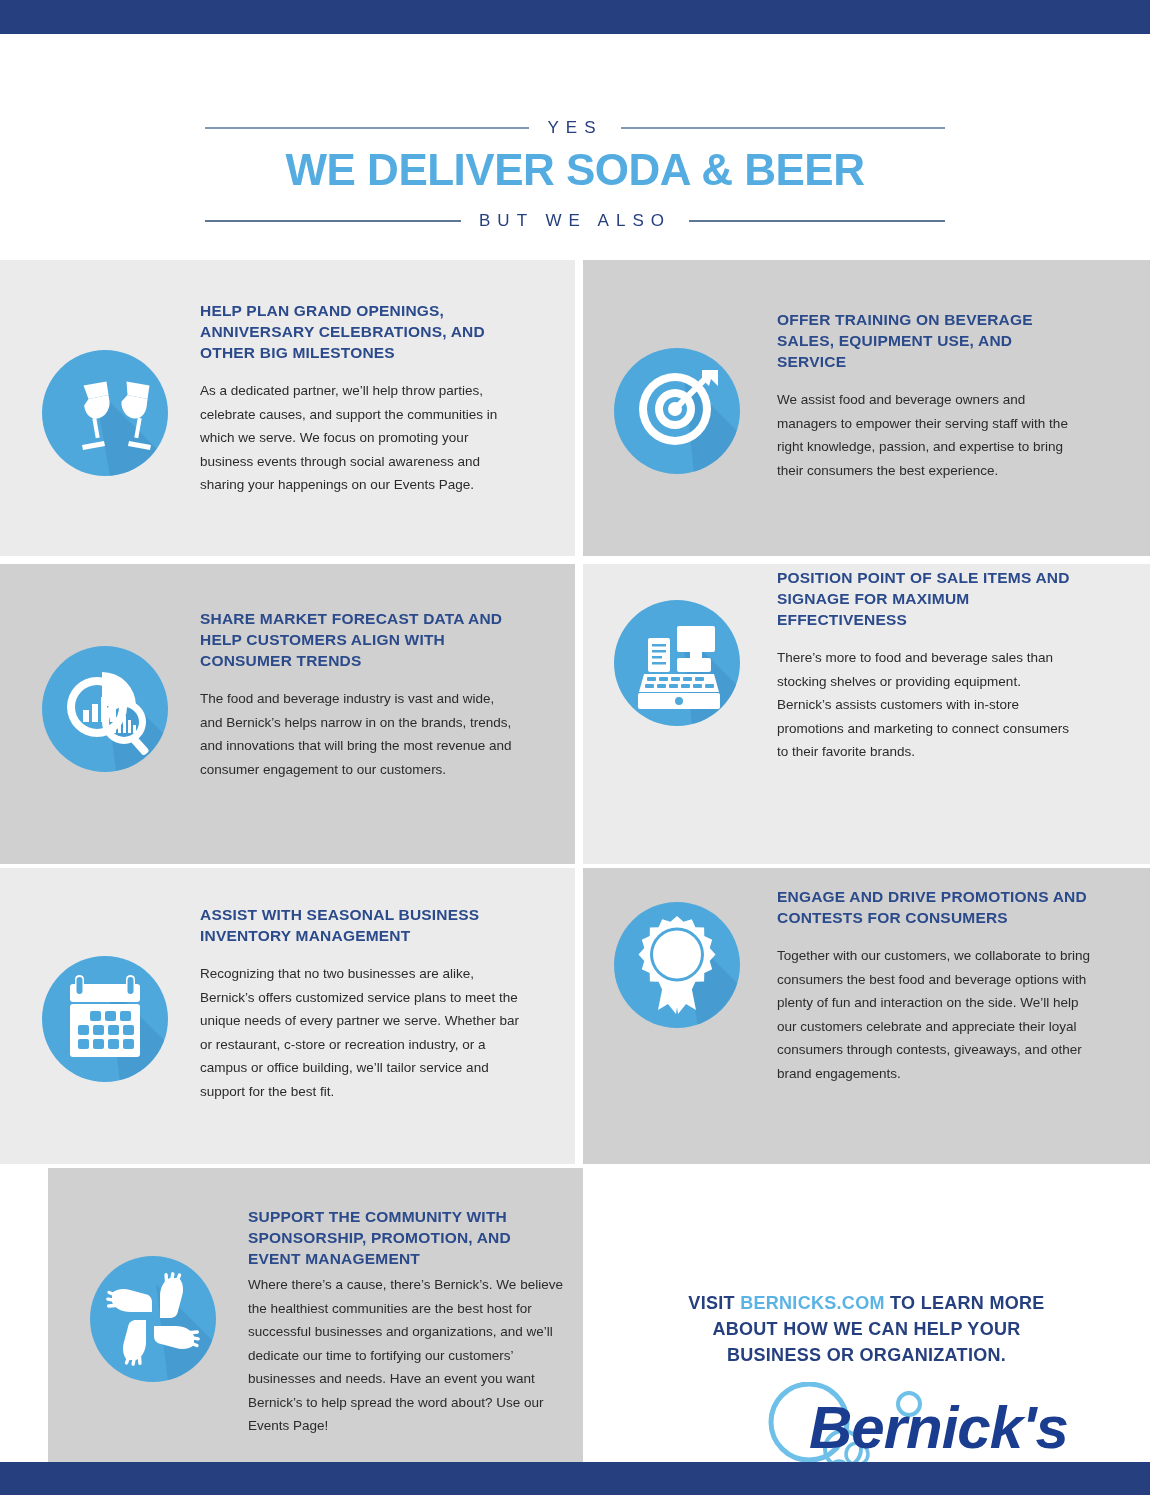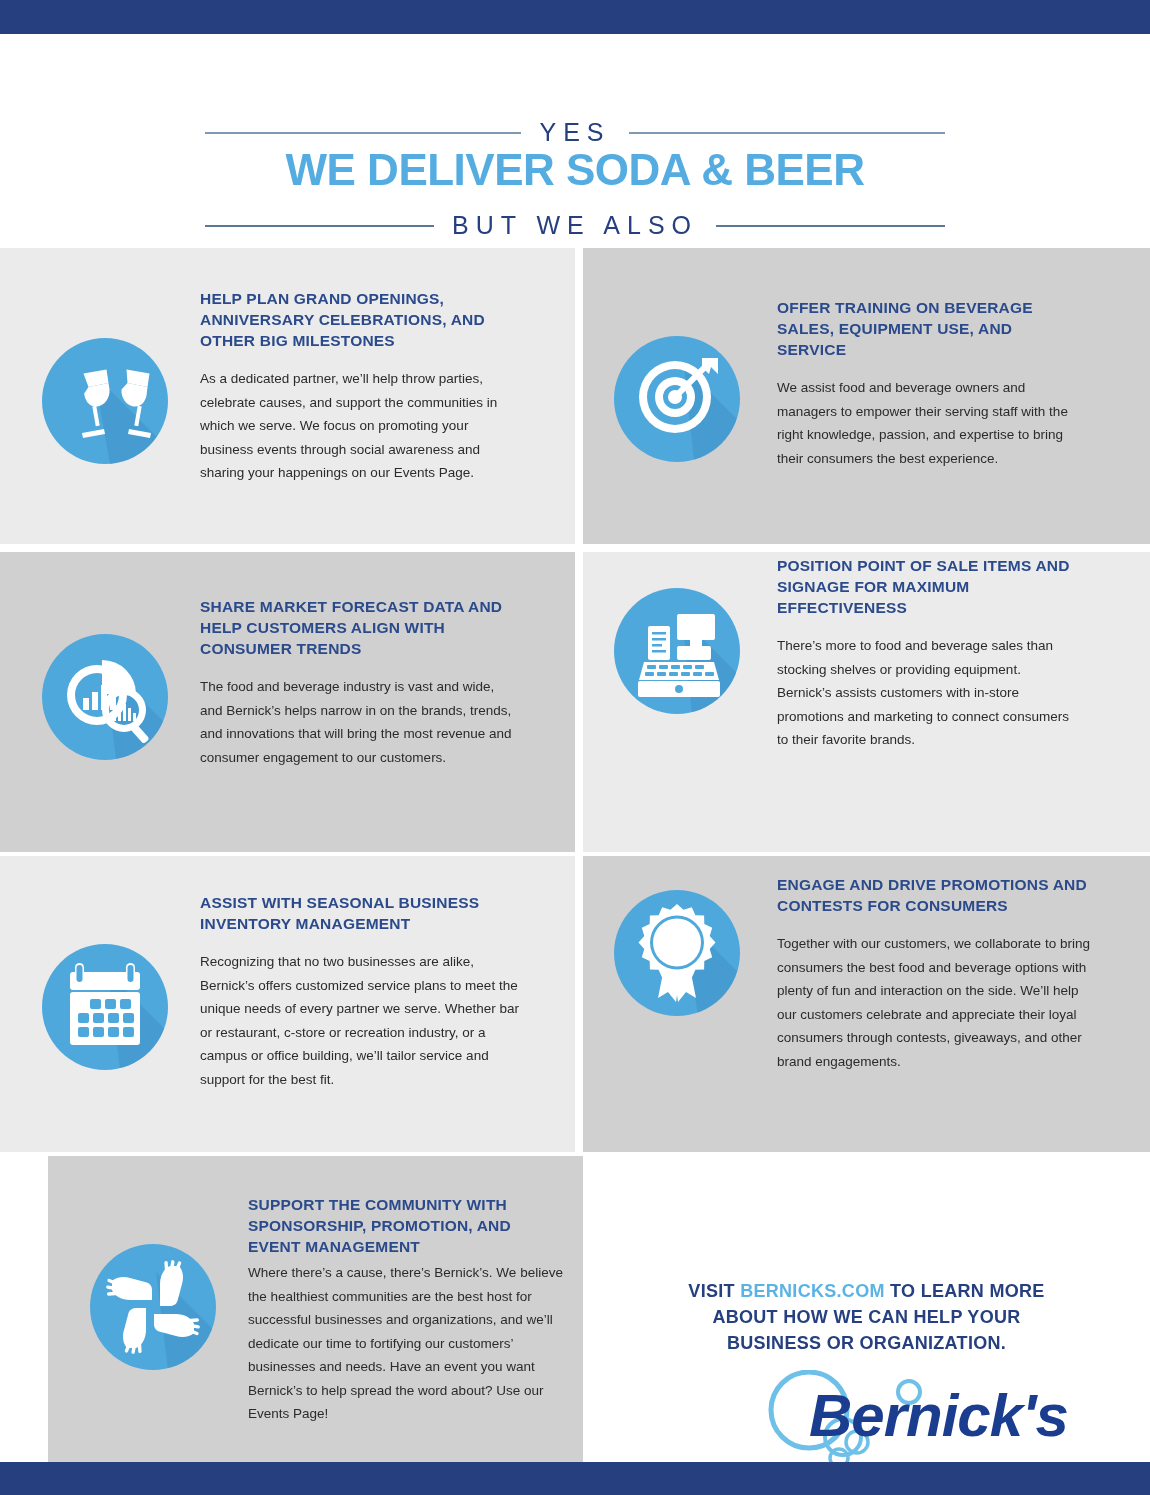--- a/index.html
+++ b/index.html
@@ -31,35 +31,35 @@
     display:flex;align-items:center;justify-content:center;
     width:740px;
   }
   .hdr-line-row.top{top:84px;}
   .hdr-line-row.bot{top:177px;}
   .rule{
     flex:1 1 auto;height:2px;background:#7d9ab5;
   }
   .rule.dark{background:#5d7794;}
   .kicker{
-    font-size:25px;letter-spacing:7px;color:#26407f;
+    font-size:17px;letter-spacing:7px;color:#26407f;
     font-weight:400;padding:0 18px;white-space:nowrap;
     font-family:"Liberation Sans", sans-serif;
   }
   .headline{
     position:absolute;left:0;top:104px;width:1150px;
     text-align:center;
     font-size:44px;font-weight:bold;color:#54ace0;
     letter-spacing:-0.5px;line-height:64px;
     white-space:nowrap;
   }
 
   
   .grid{
-    position:absolute;left:0;top:248px;width:918px;height:1214px;border-radius:21px;
+    position:absolute;left:0;top:260px;width:918px;height:1214px;border-radius:21px;
   }
   .panel{
     position:absolute;
     box-sizing:border-box;
   }
   .panel.light{background:#ebebeb;}
   .panel.dark{background:#d0d0d0;}
 
   .col-left{left:0;width:575px;}
   .col-right{left:583px;width:567px;}

